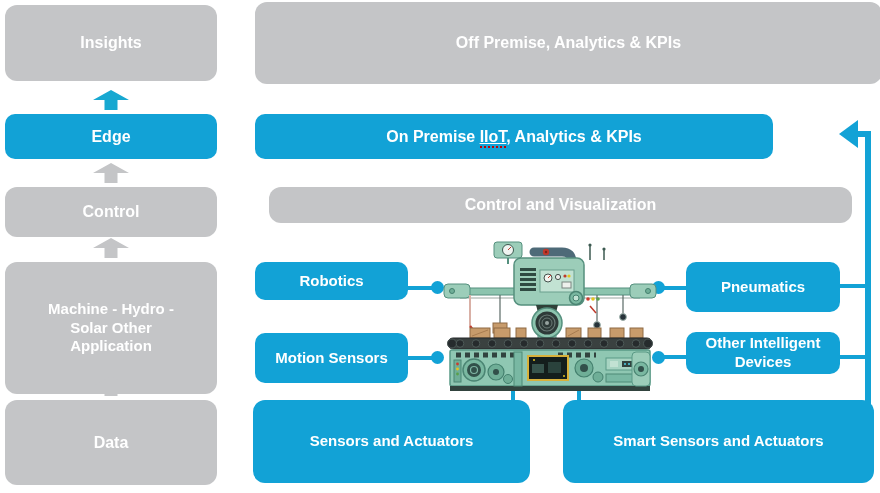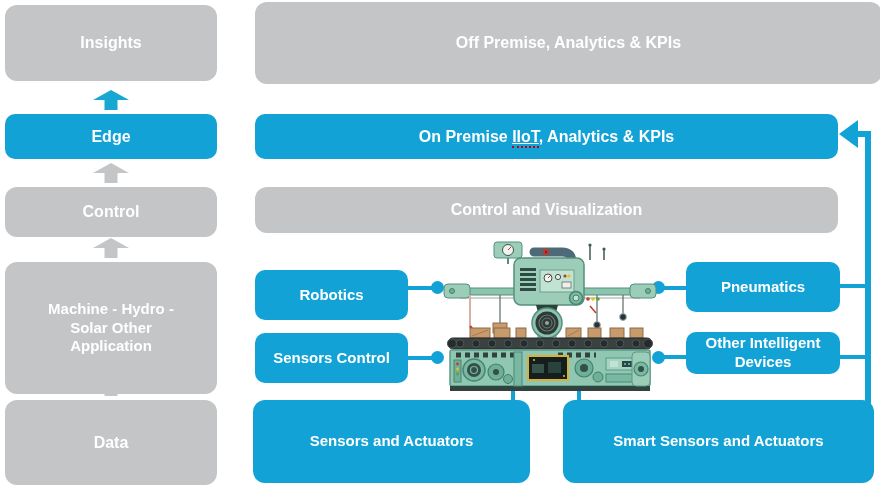--- a/index.html
+++ b/index.html
@@ -72,34 +72,34 @@
   </svg>
 
   <div class="box gray r12 fs16" style="left:5px; top:400px; width:212px; height:85px;">
     <span>Data</span>
   </div>
 
   <div class="box gray r12 fs16" style="left:255px; top:2px; width:627px; height:82px;">
     <span>Off Premise, Analytics &amp; KPIs</span>
   </div>
 
-  <div class="box blue r10 fs16" style="left:255px; top:114px; width:583px; height:45px;">
+  <div class="box blue r10 fs16" style="left:255px; top:114px; width:518px; height:45px;">
     <span class="nowrap"><span>On Premise </span><span class="iiot">IIoT</span><span>, Analytics &amp; KPIs</span></span>
   </div>
 
-  <div class="box gray r12 fs16" style="left:255px; top:187px; width:583px; height:46px;">
+  <div class="box gray r12 fs16" style="left:269px; top:187px; width:583px; height:36px;">
     <span>Control and Visualization</span>
   </div>
 
-  <div class="box blue r10 fs15" style="left:255px; top:270px; width:153px; height:50px;">
+  <div class="box blue r10 fs15" style="left:255px; top:262px; width:153px; height:38px;">
     <span>Robotics</span>
   </div>
 
   <div class="box blue r10 fs15" style="left:255px; top:333px; width:153px; height:50px;">
-    <span>Sensors Control</span>
+    <span>Motion Sensors</span>
   </div>
 
   <div class="box blue r10 fs15" style="left:686px; top:262px; width:154px; height:50px;">
     <span>Pneumatics</span>
   </div>
 
   <div class="box blue r10 fs15" style="left:686px; top:332px; width:154px; height:42px; padding:0 14px;">
     <span>Other Intelligent Devices</span>
   </div>
 

